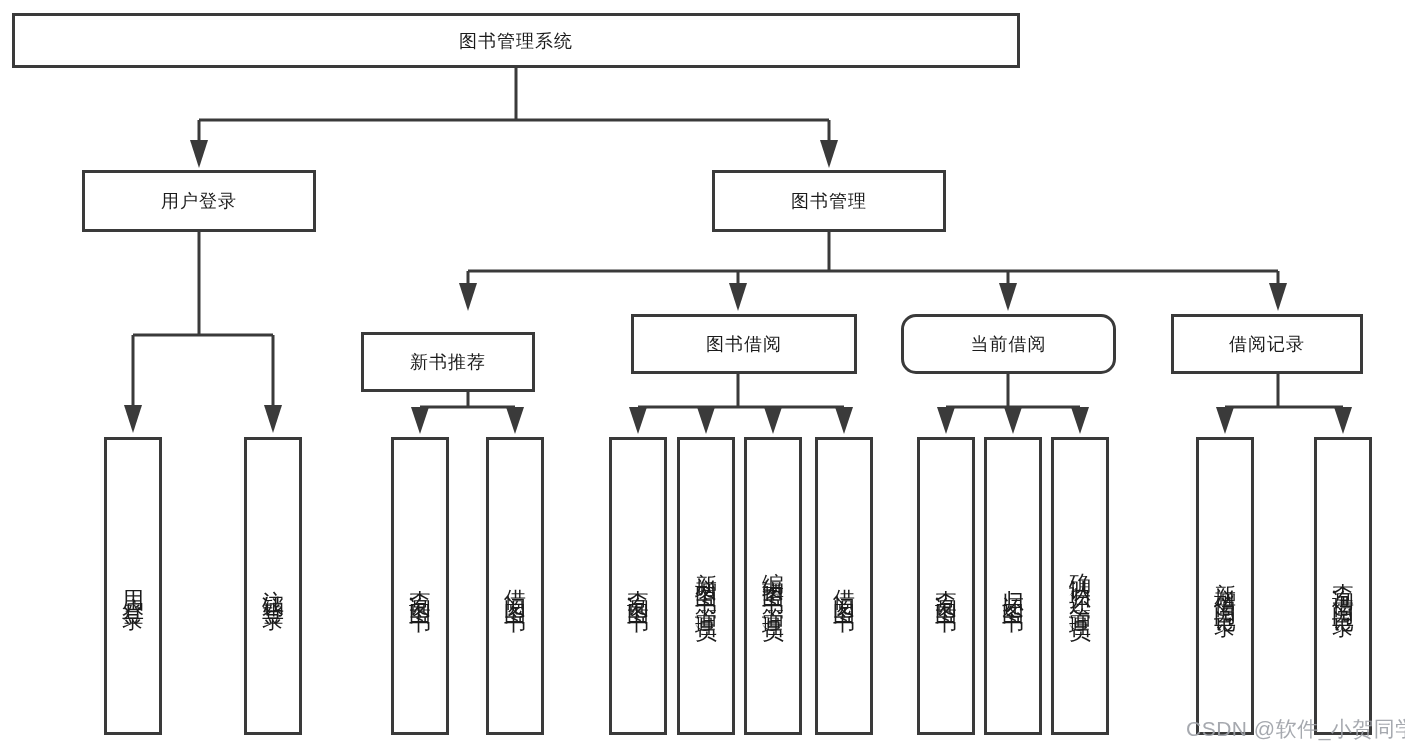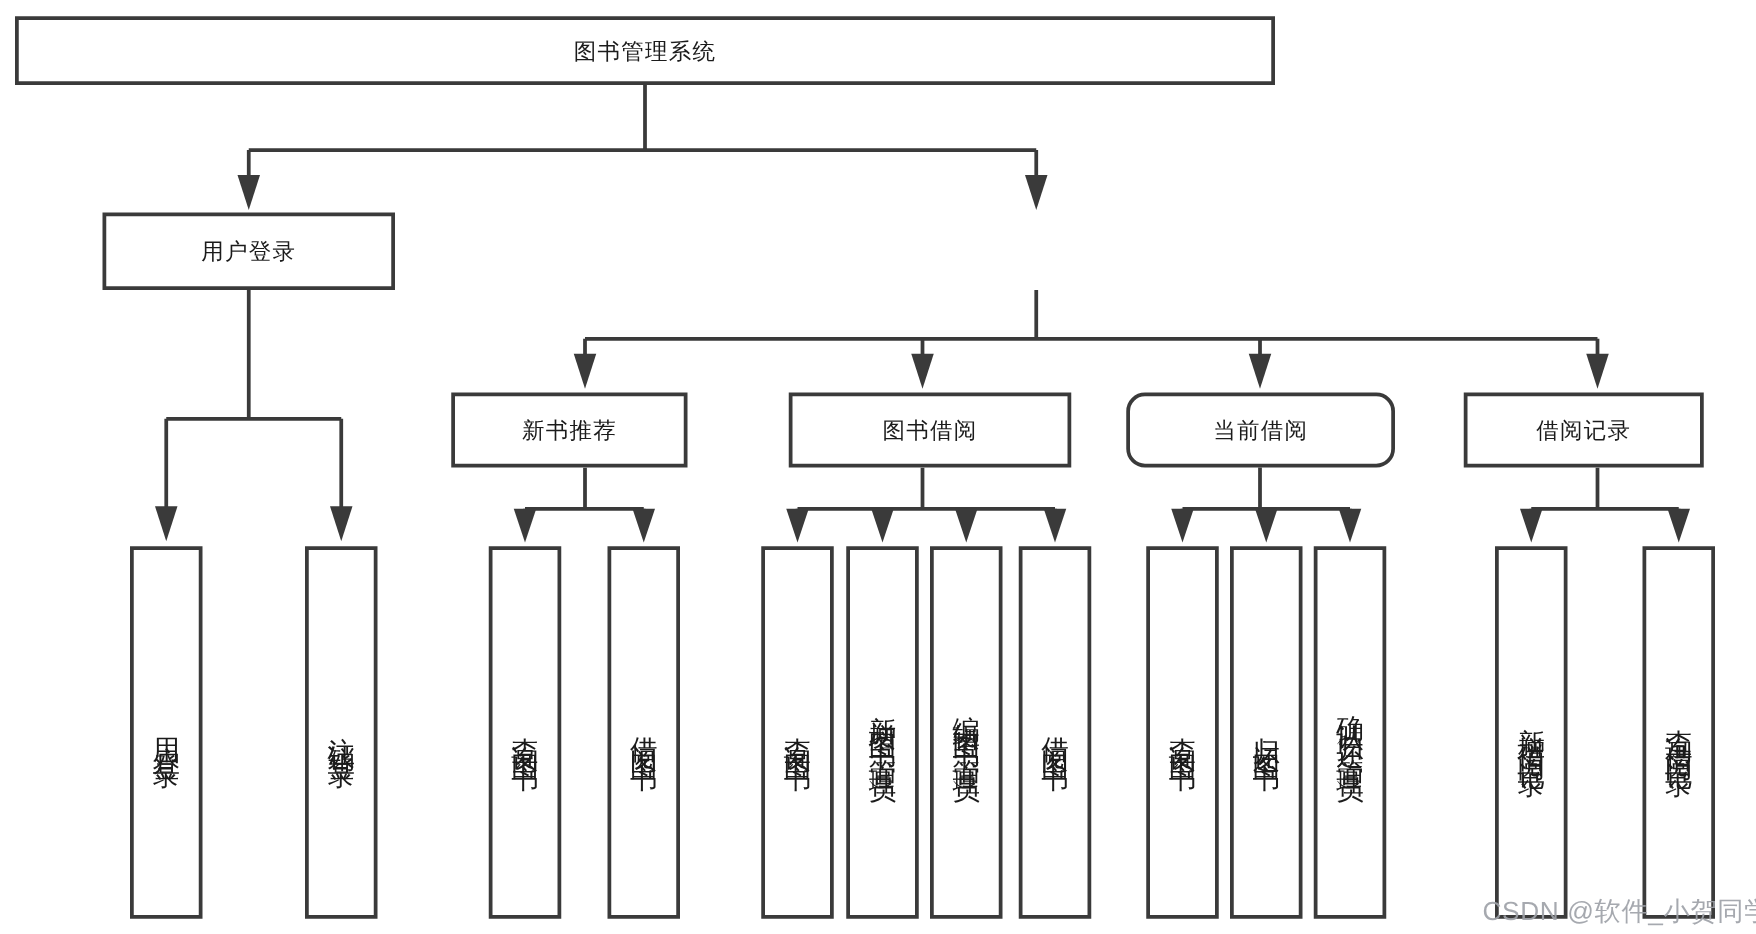--- a/index.html
+++ b/index.html
@@ -97,22 +97,23 @@
       <polygon class="arrow" points="1004,407 1022,407 1013,434"></polygon>
       <polygon class="arrow" points="1071,407 1089,407 1080,434"></polygon>
       <polygon class="arrow" points="1216,407 1234,407 1225,434"></polygon>
       <polygon class="arrow" points="1334,407 1352,407 1343,434"></polygon>
     </g>
   </svg>
 
   <div class="box hbox" style="left:12px; top:13px; width:1008px; height:55px;">图书管理系统</div>
 
   <div class="box hbox" style="left:82px; top:170px; width:234px; height:62px;">用户登录</div>
+  <div class="box hbox" style="left:712px; top:170px; width:234px; height:62px;">图书管理</div>
 
-  <div class="box hbox" style="left:361px; top:314px; width:189px; height:60px;">新书推荐</div>
+  <div class="box hbox" style="left:361px; top:332px; width:174px; height:60px;">新书推荐</div>
   <div class="box hbox" style="left:631px; top:314px; width:226px; height:60px;">图书借阅</div>
   <div class="box hbox" style="left:901px; top:314px; width:215px; height:60px;border-radius:15px;">当前借阅</div>
   <div class="box hbox" style="left:1171px; top:314px; width:192px; height:60px;">借阅记录</div>
 
   <div class="box vbox" style="left:104px; top:437px; width:58px; height:298px;">用户登录</div>
   <div class="box vbox" style="left:244px; top:437px; width:58px; height:298px;">注销登录</div>
 
   <div class="box vbox" style="left:391px; top:437px; width:58px; height:298px;">查询图书</div>
   <div class="box vbox" style="left:486px; top:437px; width:58px; height:298px;">借阅图书</div>
 

